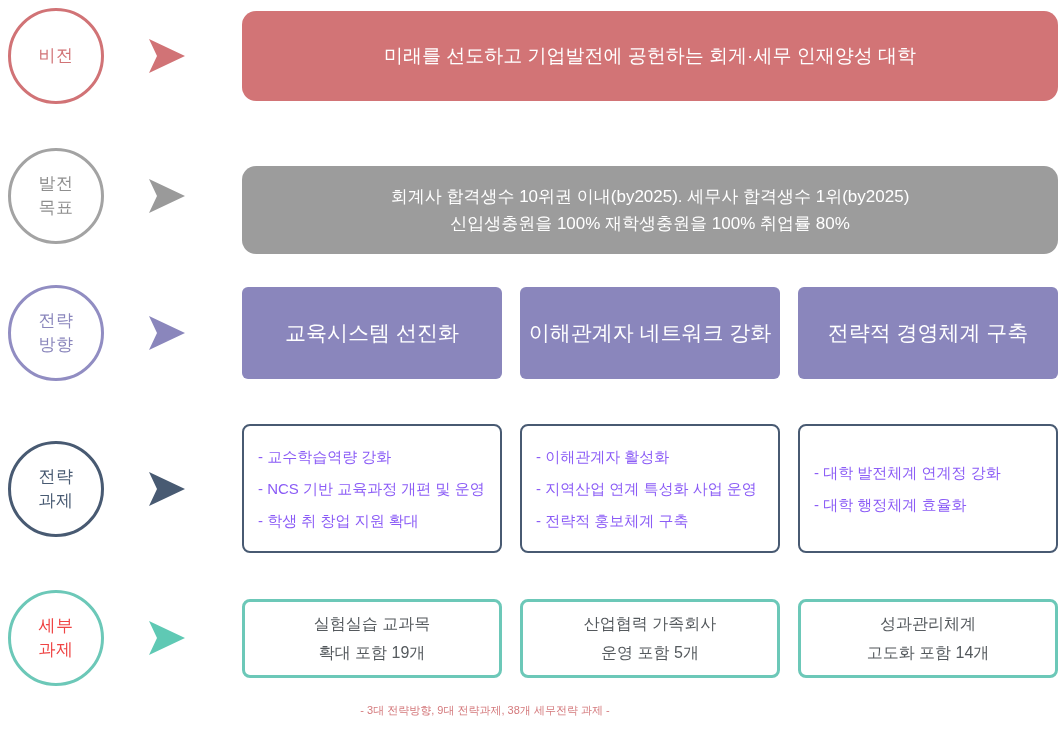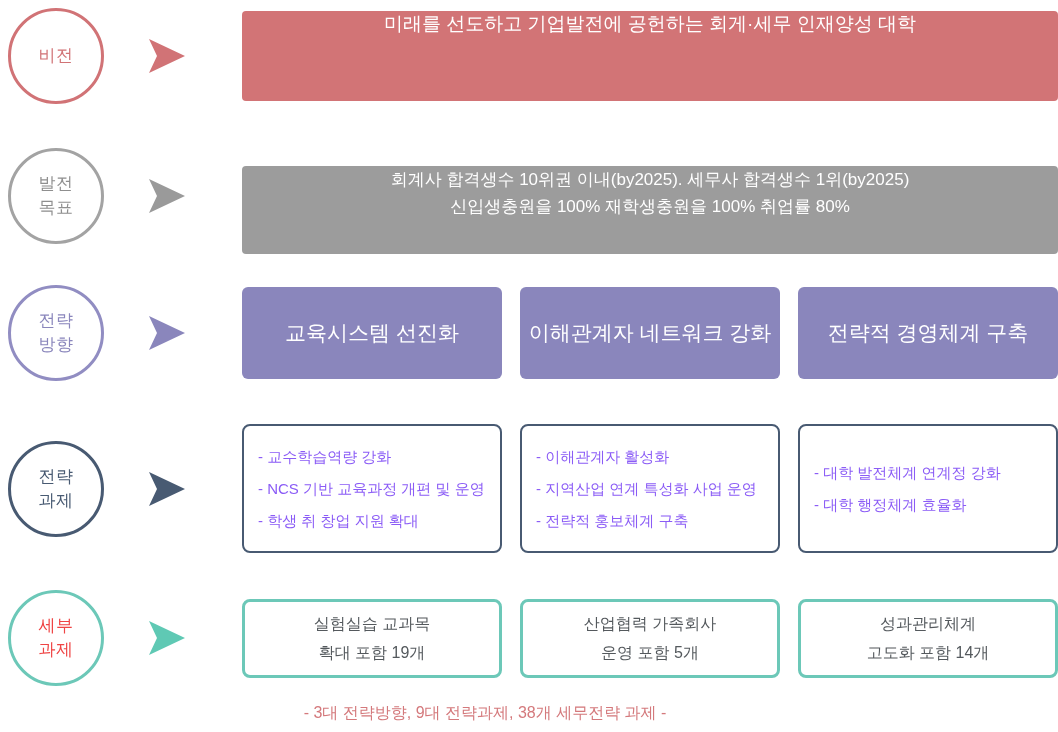--- a/index.html
+++ b/index.html
@@ -52,23 +52,23 @@
   .t-salmon { color: #d17376; }
   .t-gray   { color: #9a9a9a; }
   .t-purple { color: #8a86bc; }
   .t-navy   { color: #485a72; }
   .t-teal   { color: #5fc9b4; }
 
   .content { flex: 1; margin-left: 55px; display: flex; gap: 18px; align-items: center; height: 100%; }
 
   .banner {
     flex: 1;
-    border-radius: 4px;
+    border-radius: 14px;
     color: #ffffff;
-    display: flex; justify-content: center;
+    display: flex; align-items: center; justify-content: center;
     text-align: center;
     font-weight: 500;
   }
   .banner-vision { height: 90px; background: #d27476; font-size: 19px; }
   .banner-goals  { height: 88px; background: #9c9c9c; font-size: 17px; line-height: 27px; white-space: pre-line; margin-top: 28px; }
 
   .pbox {
     flex: 1; height: 92px;
     background: #8a86bc;
     border-radius: 6px;
@@ -99,21 +99,21 @@
     font-size: 16px; line-height: 29px;
     color: #54595d;
     white-space: pre-line;
   }
 
   .footer {
     position: absolute;
     top: 703px; left: 0;
     width: 970px;
     text-align: center;
-    font-size: 16px;
+    font-size: 11px;
     font-weight: 500;
     color: #d4797c;
   }
 </style>
 </head>
 <body>
 
 <div class="page">
 
   <div class="row row-vision">

